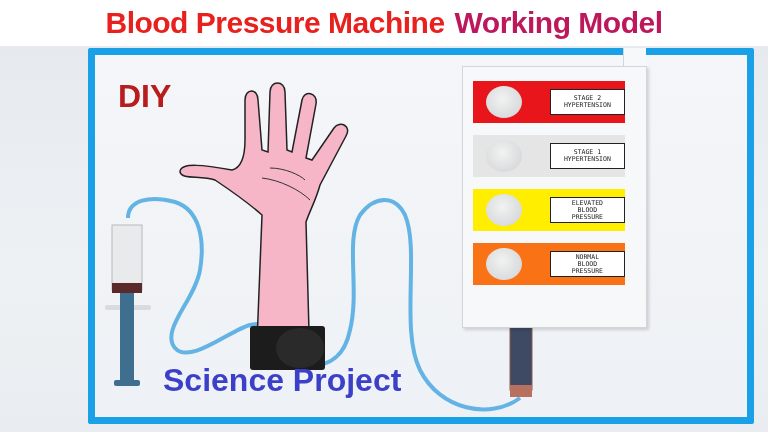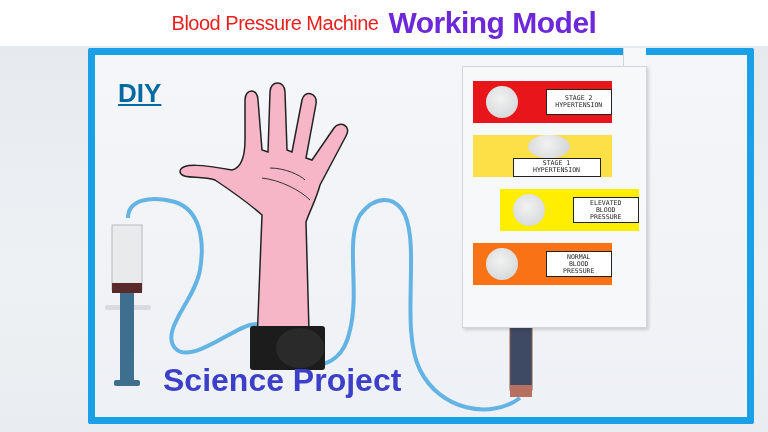--- a/index.html
+++ b/index.html
@@ -1,26 +1,26 @@
 <!DOCTYPE html>
 <html><head>
 <meta charset="utf-8">
 <style>
   html,body{margin:0;padding:0;}
   body{width:768px;height:432px;overflow:hidden;background:#eef1f5;position:relative;font-family:"Liberation Sans",sans-serif;}
   .title-bar{position:absolute;left:0;top:0;width:768px;height:46px;background:#ffffff;display:flex;align-items:center;justify-content:center;gap:10px;}
-  .title-red{color:#e8201e;font-weight:normal;font-size:20px;letter-spacing:-0.5px;}
-  .title-blue{color:#6d28d9;font-weight:bold;font-size:30px;letter-spacing:-0.5px;}
+  .title-red{color:#e8201e;font-weight:bold;font-size:30px;letter-spacing:-0.5px;}
+  .title-blue{color:#be185d;font-weight:bold;font-size:30px;letter-spacing:-0.5px;}
   .photo{position:absolute;left:0;top:46px;width:768px;height:386px;background:linear-gradient(180deg,#e6eaef 0%,#eef1f4 60%,#e9ecf0 100%);}
   .board{position:absolute;left:88px;top:48px;width:666px;height:376px;border:7px solid #1aa0e6;border-radius:2px;background:linear-gradient(180deg,#f4f6f9,#eef1f5);box-sizing:border-box;}
-  .diy{position:absolute;left:118px;top:78px;font-size:26px;font-weight:bold;color:#0369a1;text-decoration:underline;}
+  .diy{position:absolute;left:118px;top:78px;font-size:32px;font-weight:bold;color:#b91c1c;}
   .science{position:absolute;left:163px;top:362px;font-size:32px;font-weight:bold;color:#3c3fc8;}
   .panel{position:absolute;left:462px;top:66px;width:183px;height:260px;background:#f7f8fa;border:1px solid #d2d5da;box-shadow:2px 2px 3px rgba(0,0,0,0.15);}
   .panel-tab{position:absolute;left:623px;top:48px;width:22px;height:30px;background:#f7f8fa;border-left:1px solid #d2d5da;}
-  .level{position:absolute;left:10px;width:139px;height:42px;display:flex;align-items:center;}
+  .level{position:absolute;left:10px;width:152px;height:42px;display:flex;align-items:center;}
   .hole{width:42px;height:32px;border-radius:50%;background:radial-gradient(circle at 45% 40%,#f2f2f2,#cfd1d3);margin-left:13px;}
   .label{margin-left:28px;width:86px;height:24px;background:#fff;border:1px solid #222;display:flex;align-items:center;justify-content:center;text-align:center;font-size:6.5px;line-height:7px;font-family:"DejaVu Sans Mono",monospace;color:#222;white-space:pre-line;}
   .svgwrap{position:absolute;left:0;top:0;}
 </style>
 </head>
 <body>
 
 <div class="title-bar">
   <span class="title-red">Blood Pressure Machine</span>
   <span class="title-blue">Working Model</span>
@@ -55,26 +55,26 @@
   </g>
 </svg>
 
 <div class="panel-tab"></div>
 <div class="panel">
   <div class="level" style="top:14px;background:#e8161a;">
     <div class="hole"></div>
     <div class="label">STAGE 2
 HYPERTENSION</div>
   </div>
-  <div class="level" style="top:68px;background:#fde047;flex-direction:column;">
+  <div class="level" style="top:68px;background:#e5e5e5;">
     <div class="hole"></div>
     <div class="label">STAGE 1
 HYPERTENSION</div>
   </div>
-  <div class="level" style="top:122px;background:#ffee00;margin-left:27px;">
+  <div class="level" style="top:122px;background:#ffee00;">
     <div class="hole"></div>
     <div class="label">ELEVATED
 BLOOD
 PRESSURE</div>
   </div>
   <div class="level" style="top:176px;background:#f97316;">
     <div class="hole"></div>
     <div class="label">NORMAL
 BLOOD
 PRESSURE</div>

